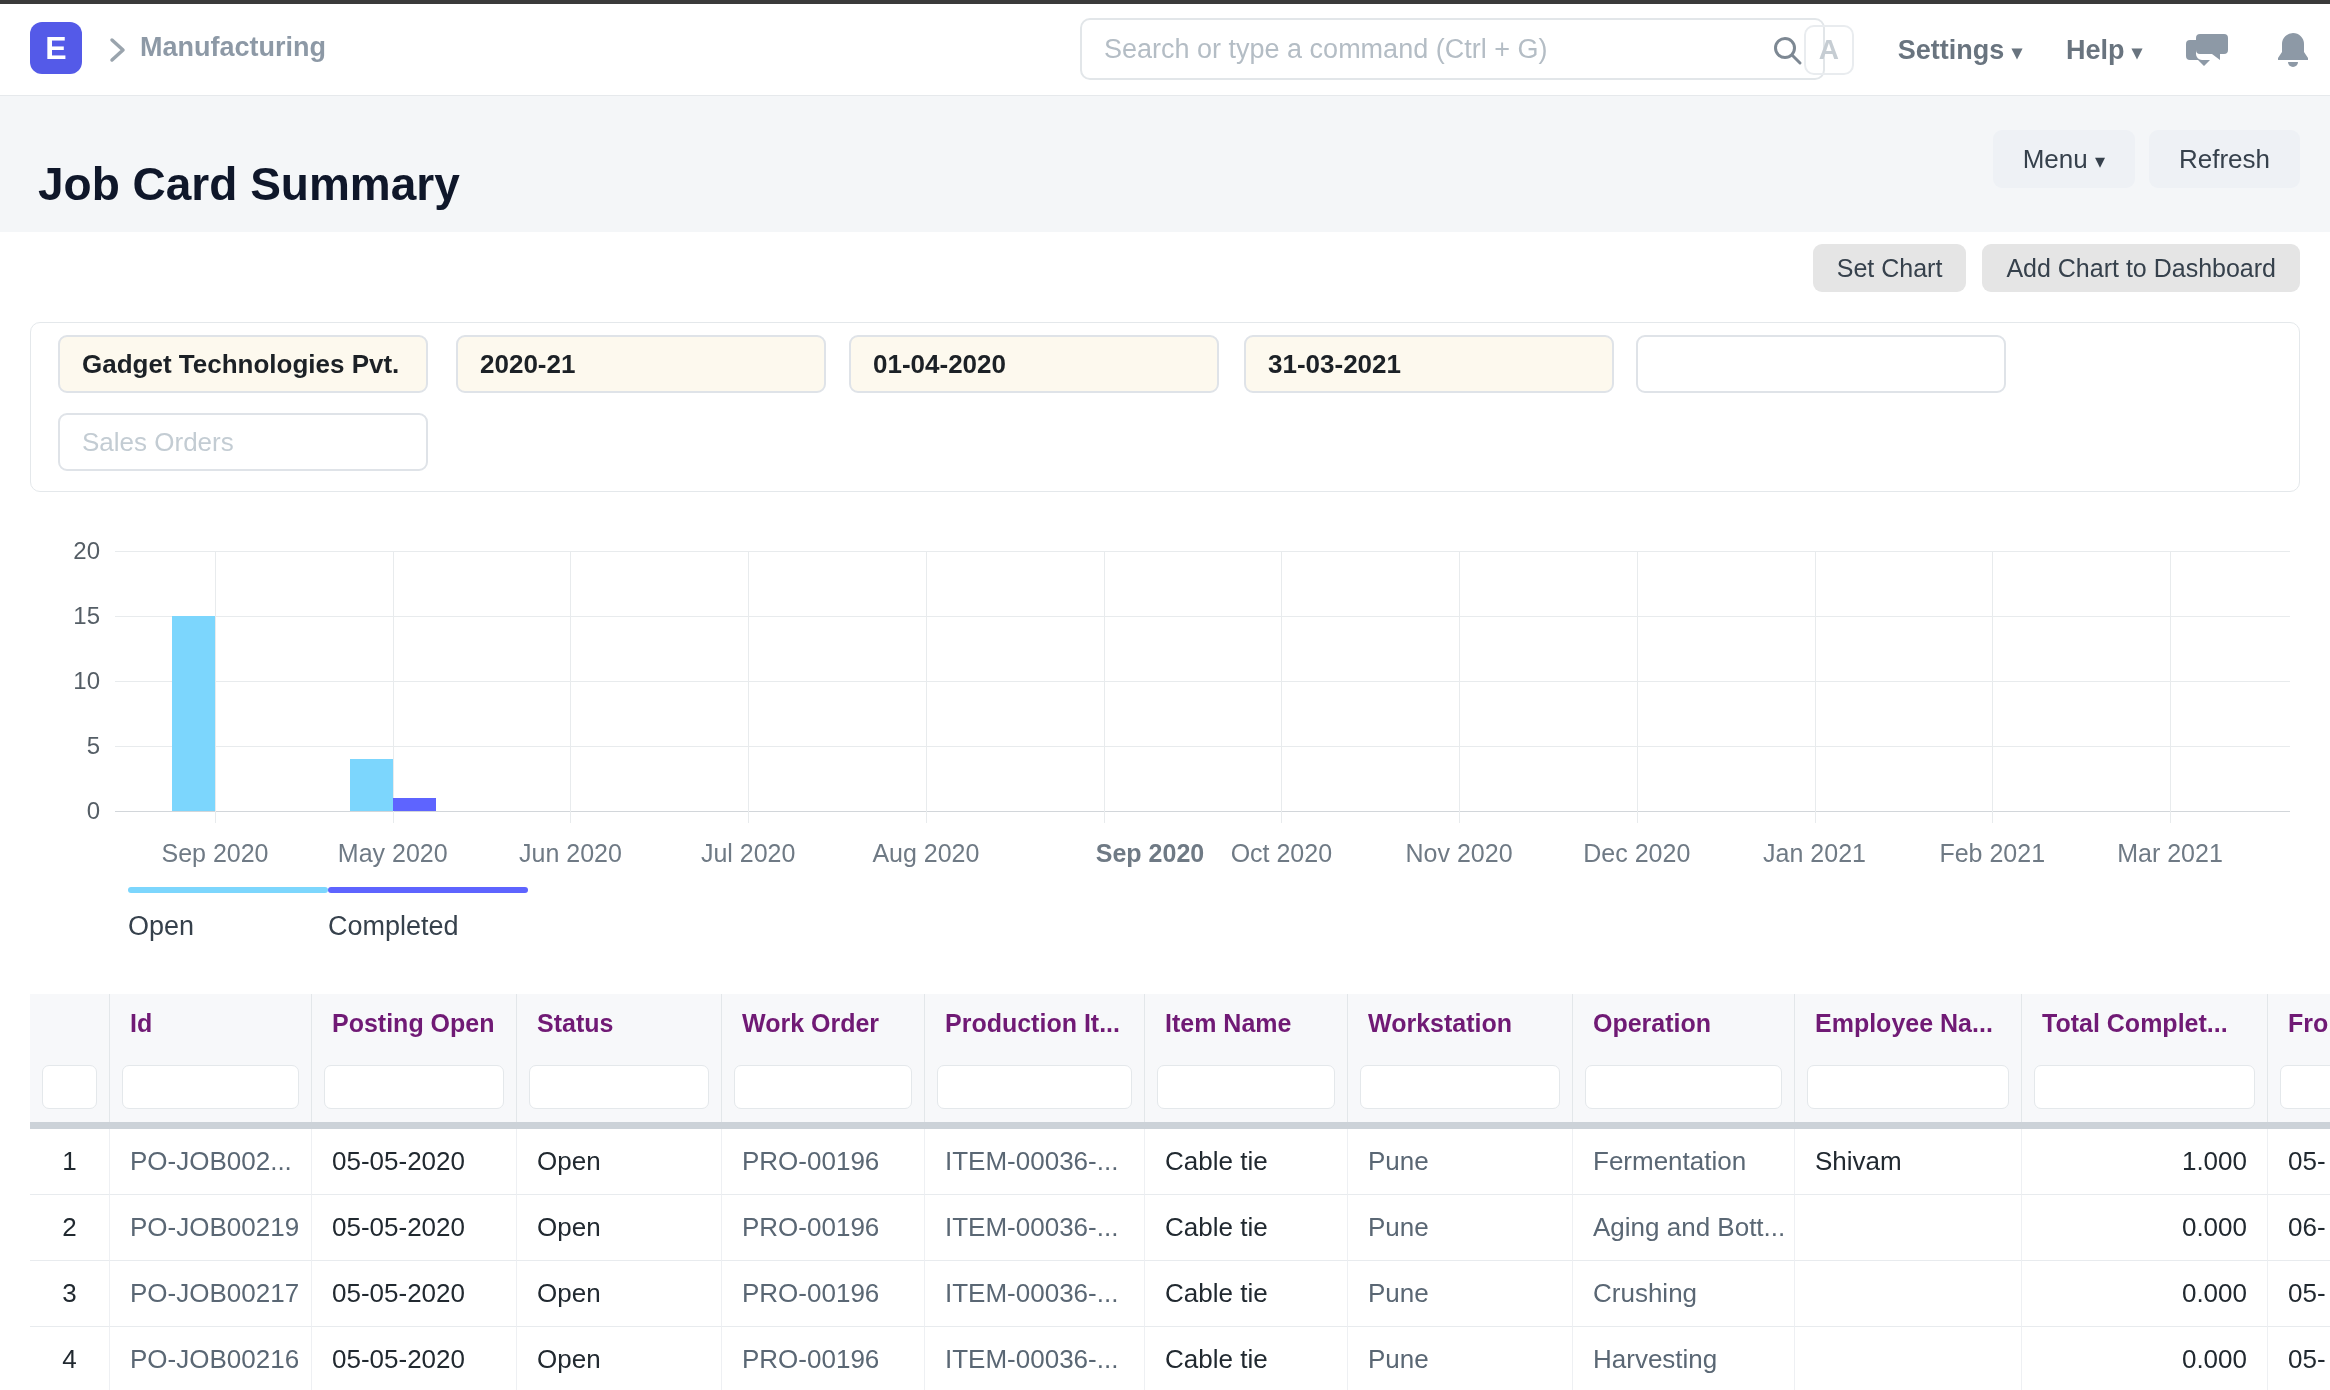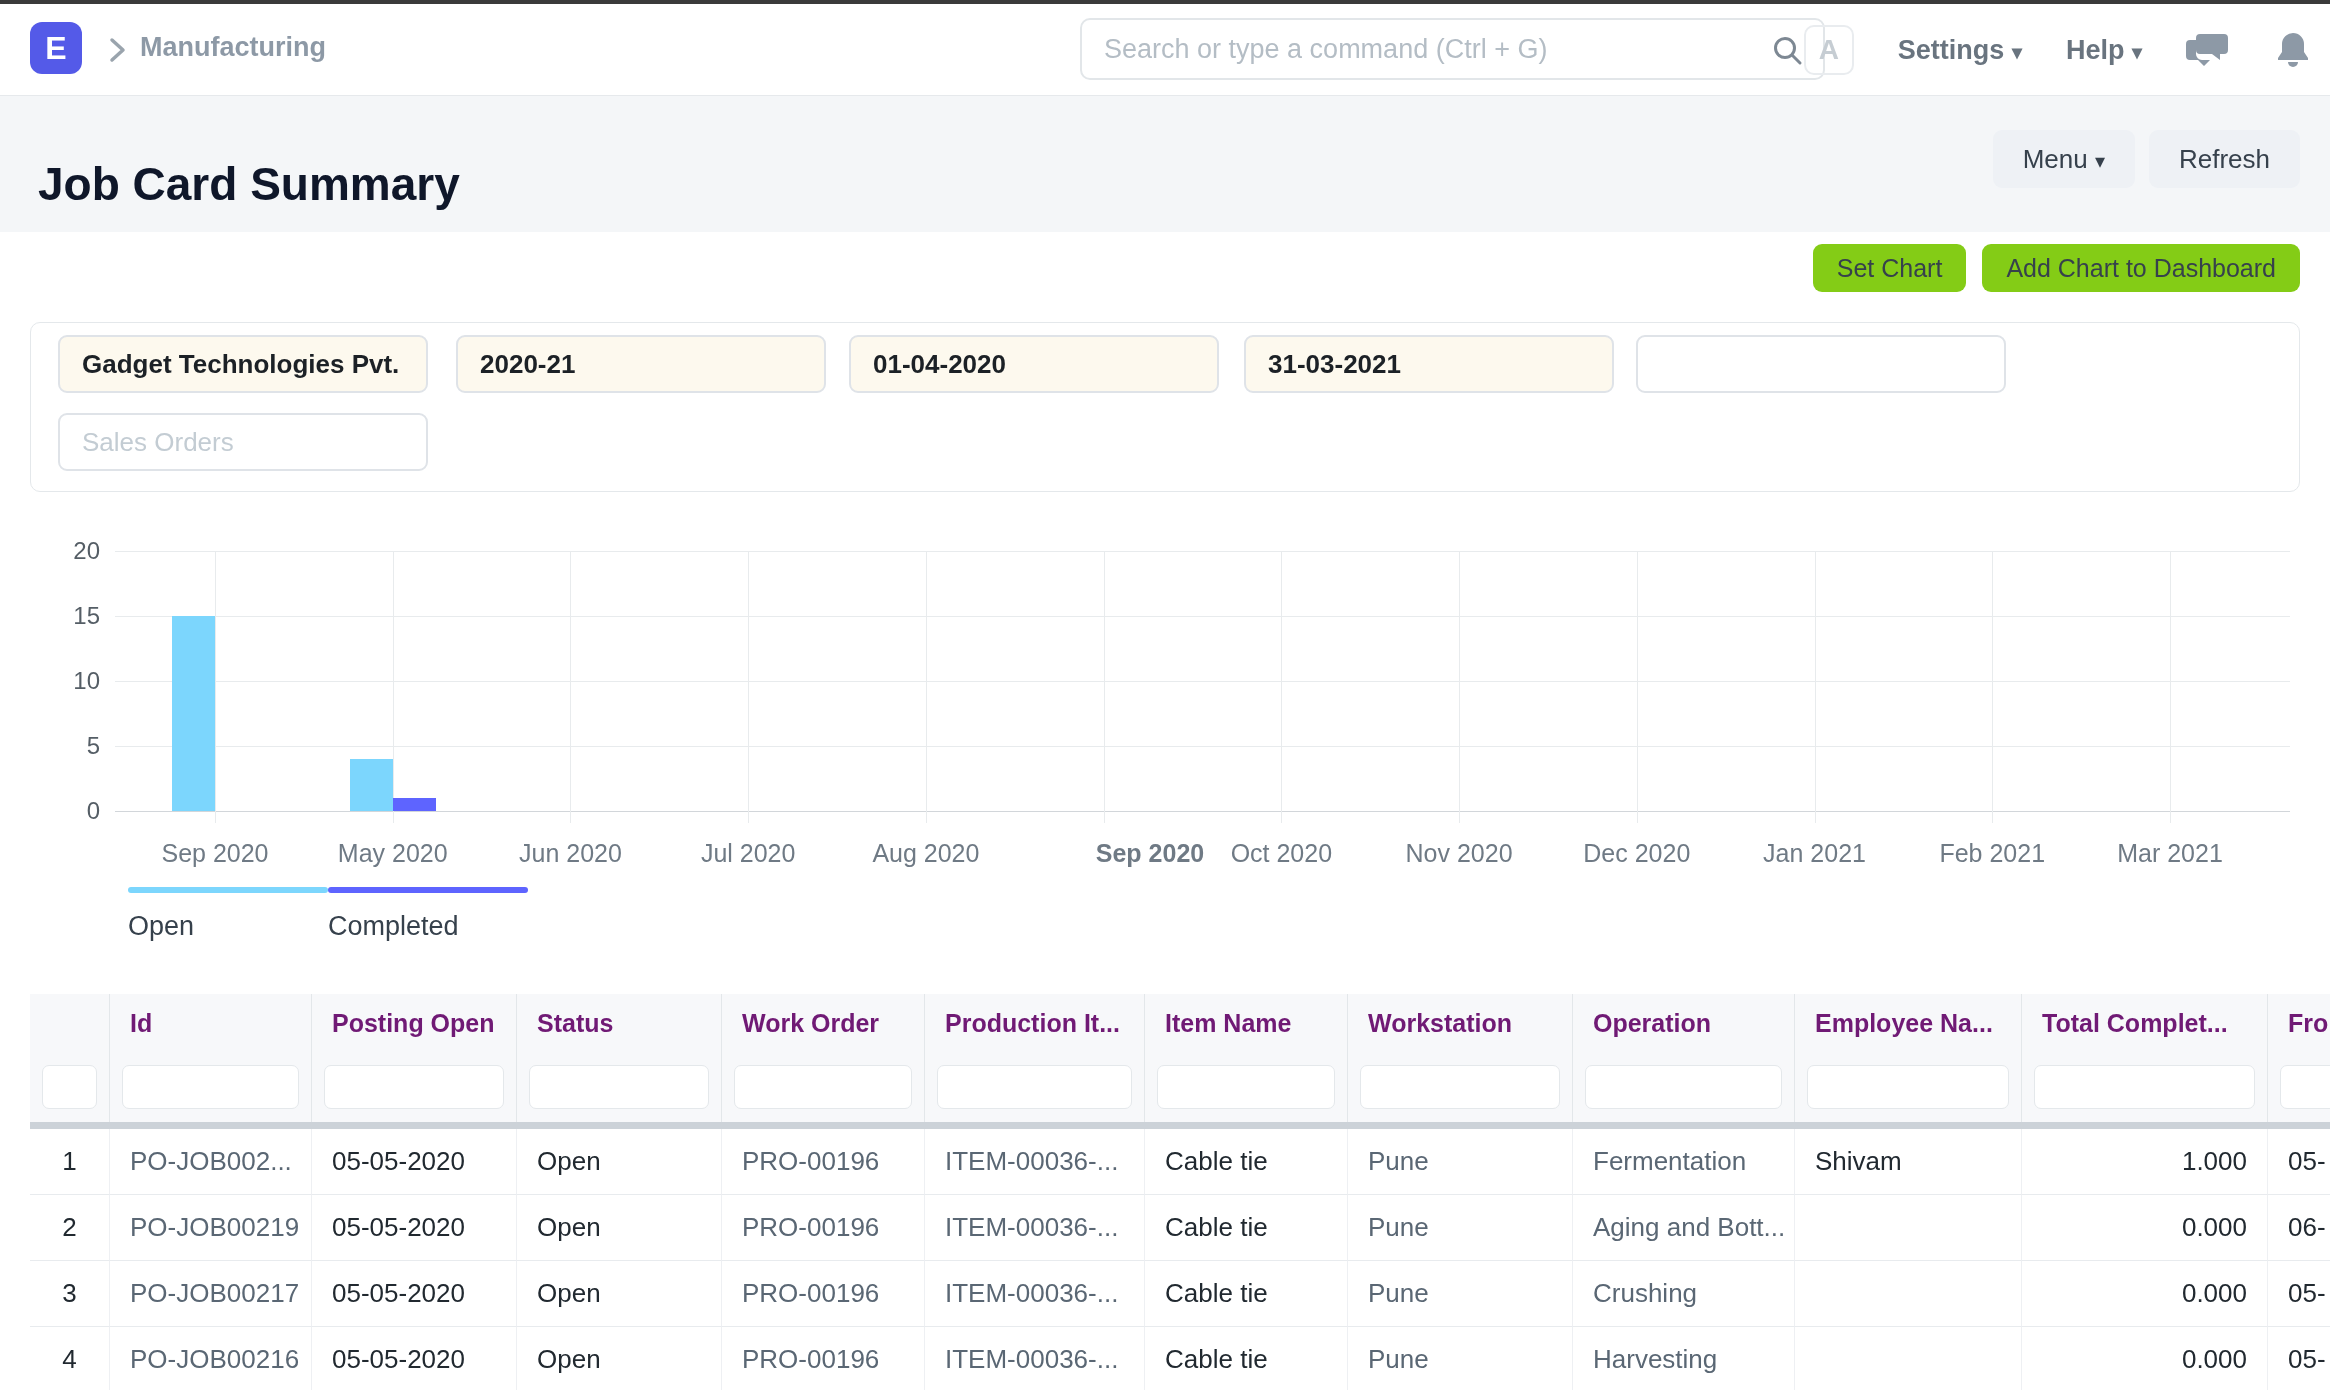--- a/index.html
+++ b/index.html
@@ -49,21 +49,21 @@
   .head-actions { position:absolute; right:30px; top:126px; display:flex; gap:14px; }
   .btn {
     background:#eef1f5; border:0; border-radius:9px; color:#36414c;
     font-family:"Liberation Sans",sans-serif; font-size:26px; font-weight:500;
     height:58px; padding:0 30px; cursor:pointer; white-space:nowrap;
   }
 
   
   .card { position:absolute; left:0; top:228px; width:2330px; height:1162px; background:#fff; }
   .chart-actions { position:absolute; right:30px; top:12px; display:flex; gap:16px; }
-  .btn-sm { height:48px; font-size:25px; padding:0 24px; background:#84cc16; }
+  .btn-sm { height:48px; font-size:25px; padding:0 24px; background:#e5e5e5; }
 
   
   .filterbox {
     position:absolute; left:30px; top:90px; width:2270px; height:170px;
     border:1px solid #e4e8eb; border-radius:10px; background:#fff;
   }
   .f-input {
     position:absolute; height:58px; width:370px; border:2px solid #dfe3e8; border-radius:9px;
     font-family:"Liberation Sans",sans-serif; font-size:26px; padding:0 22px; outline:0; background:#fff; color:#1c2126;
   }

